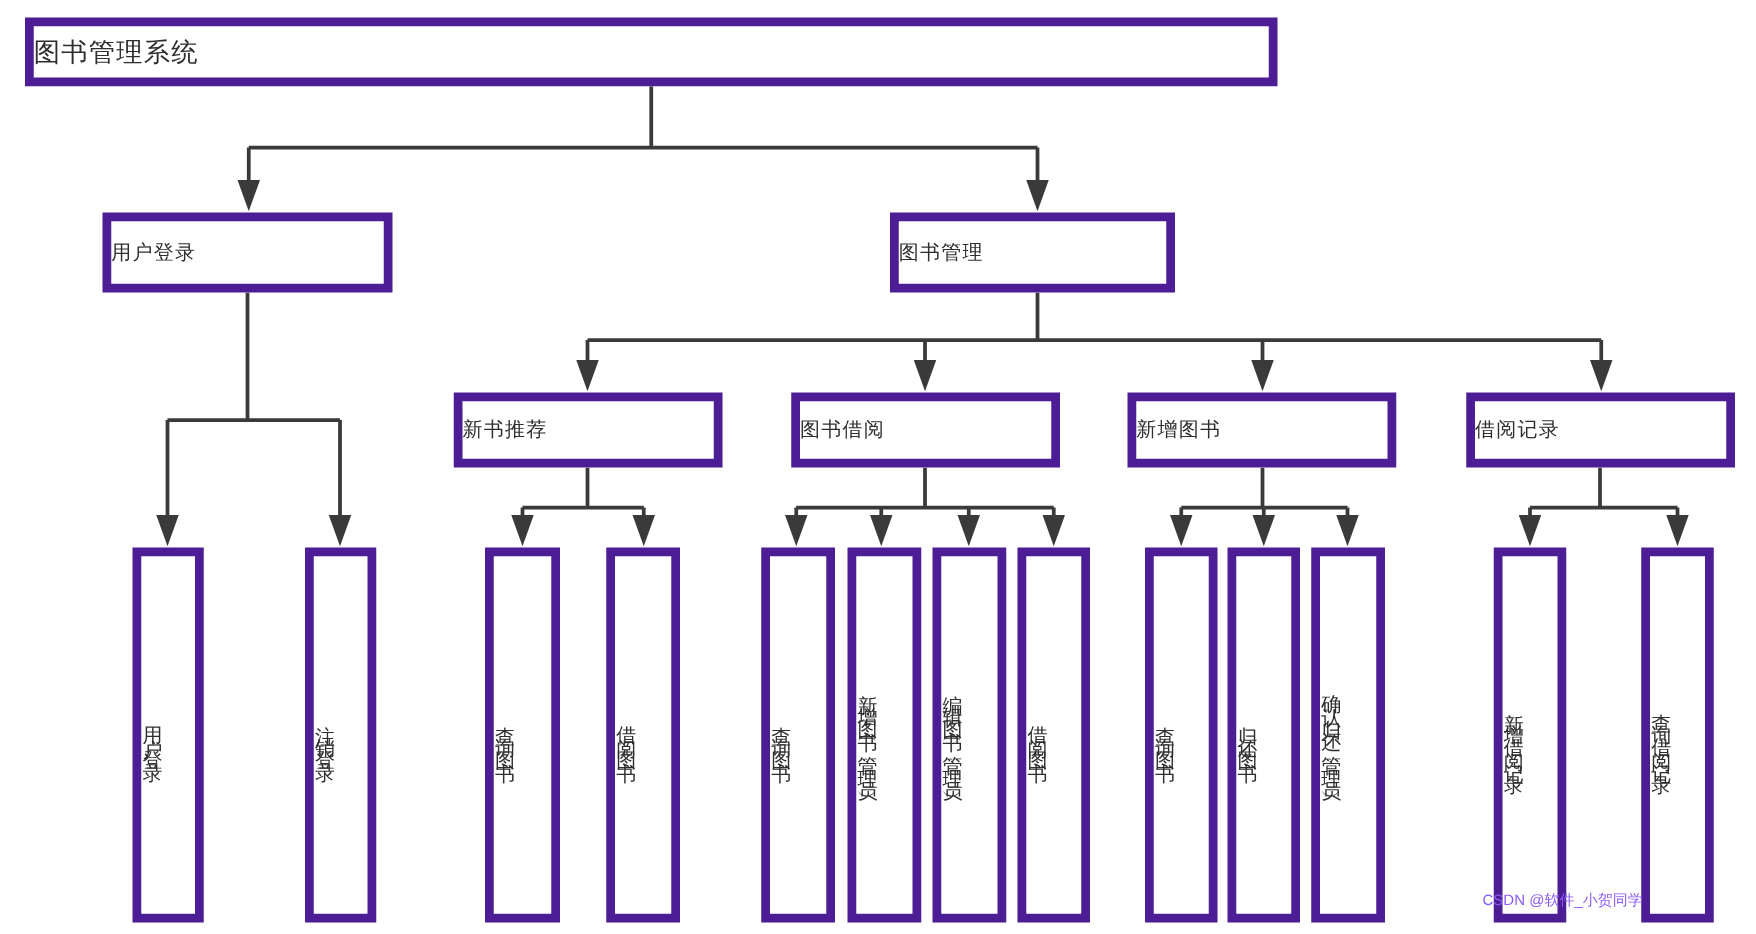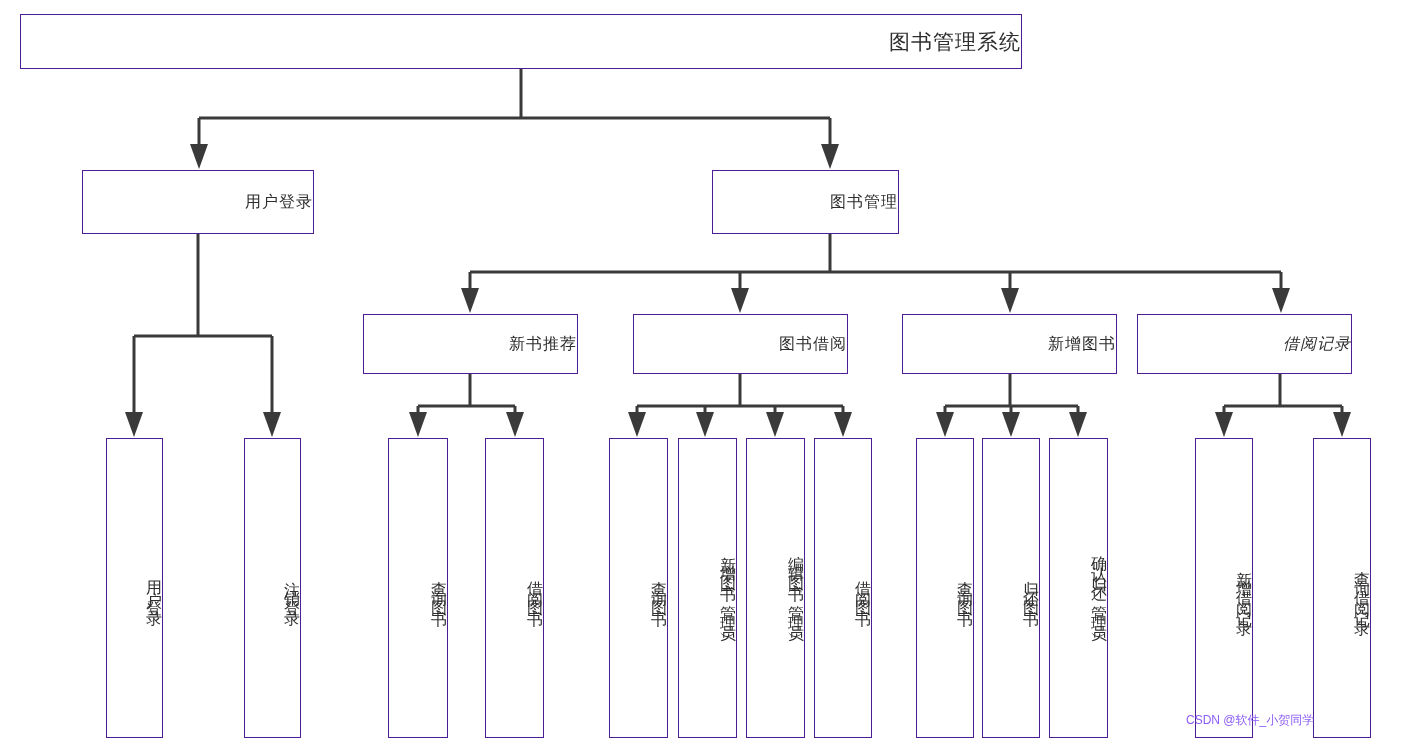--- a/index.html
+++ b/index.html
@@ -9,25 +9,25 @@
     width: 1405px;
     height: 747px;
     background: #ffffff;
     overflow: hidden;
     font-family: "Liberation Sans", "DejaVu Sans", sans-serif;
     color: #2e2e2e;
   }
   .svg-layer { position: absolute; left: 0; top: 0; width: 1405px; height: 747px; }
   .node {
     position: absolute;
-    border: 1px solid #4c1d95;
+    border: 7px solid #4c1d95;
     background: #ffffff;
     display: flex;
     align-items: center;
-    justify-content: flex-end;
+    justify-content: flex-start;
   }
   .node .lbl {
     font-size: 16px;
     letter-spacing: 1px;
     white-space: nowrap;
     color: #2e2e2e;
   }
   .root-node .lbl { font-size: 21px; }
   .vnode .lbl {
     writing-mode: vertical-rl;
@@ -83,34 +83,34 @@
     </g>
   </svg>
 
   <div class="node root-node" style="left:20px; top:14px; width:1002px; height:55px;">
     <span class="lbl">图书管理系统</span>
   </div>
 
   <div class="node" style="left:82px; top:170px; width:232px; height:64px;">
     <span class="lbl">用户登录</span>
   </div>
-  <div class="node" style="left:712px; top:170px; width:187px; height:64px;">
+  <div class="node" style="left:712px; top:170px; width:228px; height:64px;">
     <span class="lbl">图书管理</span>
   </div>
 
   <div class="node" style="left:363px; top:314px; width:215px; height:60px;">
     <span class="lbl">新书推荐</span>
   </div>
   <div class="node" style="left:633px; top:314px; width:215px; height:60px;">
     <span class="lbl">图书借阅</span>
   </div>
   <div class="node" style="left:902px; top:314px; width:215px; height:60px;">
     <span class="lbl">新增图书</span>
   </div>
-  <div class="node" style="left:1137px; top:314px; width:215px; height:60px;font-style:italic;">
+  <div class="node" style="left:1173px; top:314px; width:215px; height:60px;">
     <span class="lbl">借阅记录</span>
   </div>
 
   <div class="node vnode" style="left:106px; top:438px; width:57px; height:300px;">
     <span class="lbl">用户登录</span>
   </div>
   <div class="node vnode" style="left:244px; top:438px; width:57px; height:300px;">
     <span class="lbl">注销登录</span>
   </div>
 

